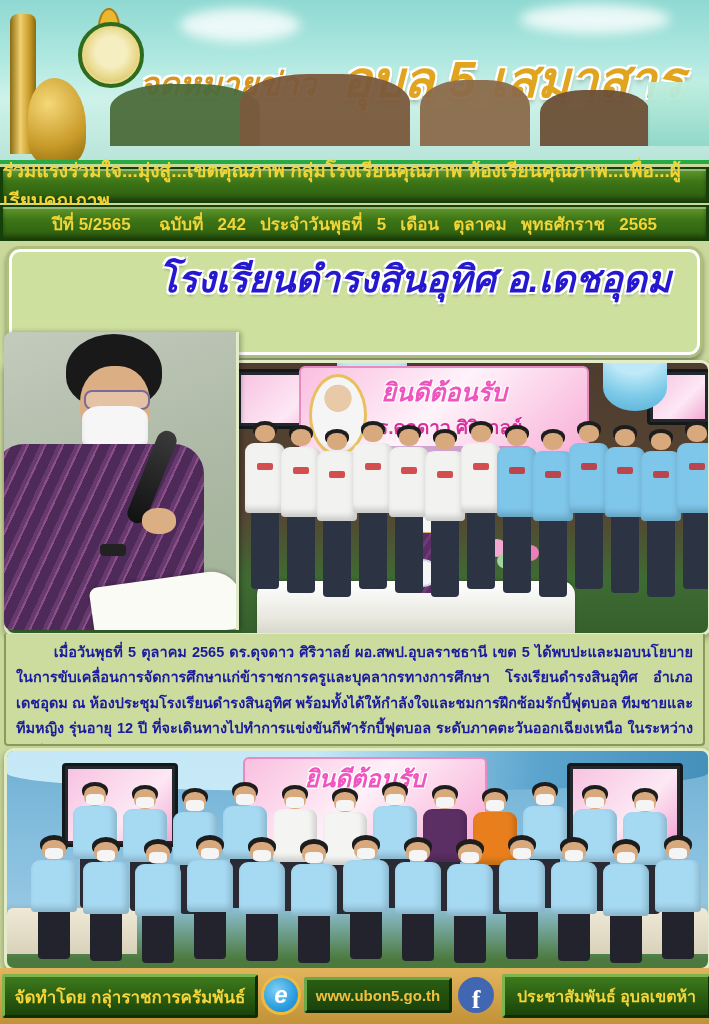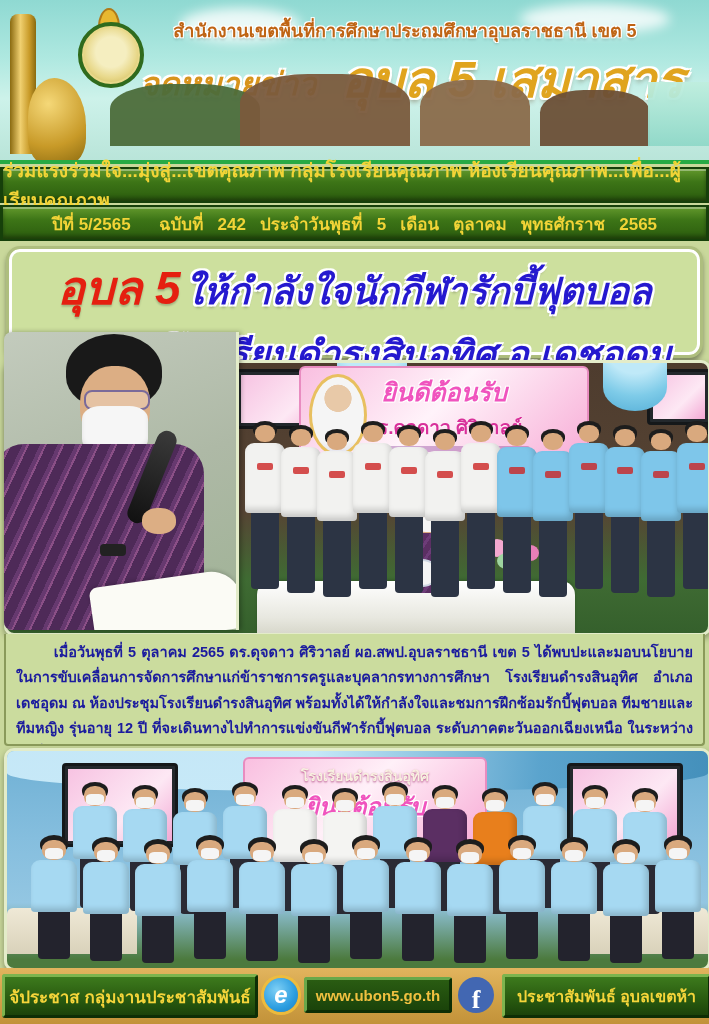--- a/index.html
+++ b/index.html
@@ -174,40 +174,35 @@
 </head>
 <body>
 
 <div class="abs header">
   <div class="cloud" style="left:180px;top:8px;width:120px;height:34px;"></div>
   <div class="cloud" style="left:520px;top:4px;width:150px;height:30px;"></div>
   <div class="abs statue-col"></div>
   <div class="abs statue-fig"></div>
   <div class="abs logo-flame"></div>
   <div class="abs logo-ring"></div>
-  <div class="abs hdr-org">สำนักงานเขตพื้นที่การศึกษาประถมศึกษาอุบลราชธานี เขต 5</div>
   <div class="abs hdr-word">จดหมายข่าว</div>
   <div class="abs hdr-title">อุบล 5 เสมาสาร</div>
 
   <div class="abs ruins" style="left:110px;width:150px;height:62px;background:#4c6b3a;"></div>
   <div class="abs ruins" style="left:240px;width:170px;height:72px;background:#7a5a3c;"></div>
   <div class="abs ruins" style="left:420px;width:110px;height:66px;background:#8a6a4a;"></div>
   <div class="abs ruins" style="left:540px;width:110px;height:56px;background:#6b4f36;"></div>
   <div class="abs ruins" style="left:648px;width:61px;height:64px;background:linear-gradient(180deg,#bfeede,#8fd8c8);border-radius:0;"></div>
   <div class="abs green-strip"></div>
 </div>
 
 <div class="abs gbar gbar1">ร่วมแรงร่วมใจ...มุ่งสู่...เขตคุณภาพ  กลุ่มโรงเรียนคุณภาพ  ห้องเรียนคุณภาพ...เพื่อ...ผู้เรียนคุณภาพ</div>
 <div class="abs gbar gbar2">ปีที่ 5/2565      ฉบับที่   242   ประจำวันพุธที่   5   เดือน   ตุลาคม   พุทธศักราช   2565</div>
 
 <div class="abs headline-box">
-  <div class="hl-line1">
-    <span class="hl-red">อุบล 5</span>
-    <span class="hl-blue"> ให้กำลังใจนักกีฬารักบี้ฟุตบอล</span>
-  </div>
   <div class="hl-line2">
     <span class="hl-blue">โรงเรียนดำรงสินอุทิศ อ.เดชอุดม</span>
   </div>
 </div>
 
 <div class="abs photo1-wrap">
   <div class="abs photo1-main photo-frame" id="photo1">
     <div class="abs tv" style="left:228px;top:6px;width:100px;height:54px;">
         <div class="tv-screen"></div>
       </div>
@@ -362,21 +357,20 @@
 
 <div class="abs photo2 photo-frame" id="photo2">
   <div class="p2-drape"></div>
   <div class="abs tv" style="left:55px;top:12px;width:110px;height:78px;">
       <div class="tv-screen"></div>
     </div>
   <div class="abs tv" style="left:560px;top:12px;width:110px;height:78px;">
       <div class="tv-screen"></div>
     </div>
   <div class="abs banner2">
-    <div class="bn2-l1">โรงเรียนดำรงสินอุทิศ</div>
     <div class="bn2-l2">ยินดีต้อนรับ</div>
   </div>
   <div class="stage-skirt" style="left:0;width:130px;"></div>
   <div class="stage-skirt" style="left:575px;width:126px;"></div>
   <div class="bouquet" style="left:418px;top:60px;width:34px;height:30px;"></div>
 <div class="person" style="left: 66px; top: 31px; width: 44px; height: 126px; z-index: 2;">
       <div class="p-hair" style="left:8.559999999999999px;top:0;width:26.880000000000003px;height:17.297280000000004px"></div>
       <div class="p-face" style="left:10.559999999999999px;top:4.324320000000001px;width:22.880000000000003px;height:19.219200000000004px"></div>
       <div class="p-mask" style="left:13.305599999999998px;top:12.012000000000002px;width:17.388800000000003px;height:10.810800000000002px"></div>
       <div class="p-torso" style="left:0;top:24.024000000000004px;width:44px;height:52.919999999999995px;background:#a6d9f2"></div>
@@ -546,18 +540,18 @@
     <div class="person" style="left: 648px; top: 84px; width: 46px; height: 124px; z-index: 3;">
       <div class="p-hair" style="left:9.04px;top:0;width:27.92px;height:18.08352px"></div>
       <div class="p-face" style="left:11.04px;top:4.52088px;width:23.92px;height:20.092800000000004px"></div>
       <div class="p-mask" style="left:13.9104px;top:12.558000000000002px;width:18.1792px;height:11.302200000000001px"></div>
       <div class="p-torso" style="left:0;top:25.116000000000003px;width:46px;height:52.08px;background:#a6d9f2"></div>
       <div class="p-legs" style="left:6.8999999999999995px;top:77.196px;width:32.199999999999996px;height:46.804px;background:#23232d"></div>
     </div>
   </div>
 
 <div class="abs footer">
-  <div class="f-panel f-left">จัประชาส กลุ่มงานประชาสัมพันธ์</div>
+  <div class="f-panel f-left">จัดทำโดย กลุ่าราชการครัมพันธ์</div>
   <div class="ie-icon">e</div>
   <a class="url-pill">www.ubon5.go.th</a>
   <div class="fb-icon">f</div>
   <div class="f-panel f-right">ประชาสัมพันธ์ อุบลเขตห้า</div>
 </div>
 
 </body></html>

